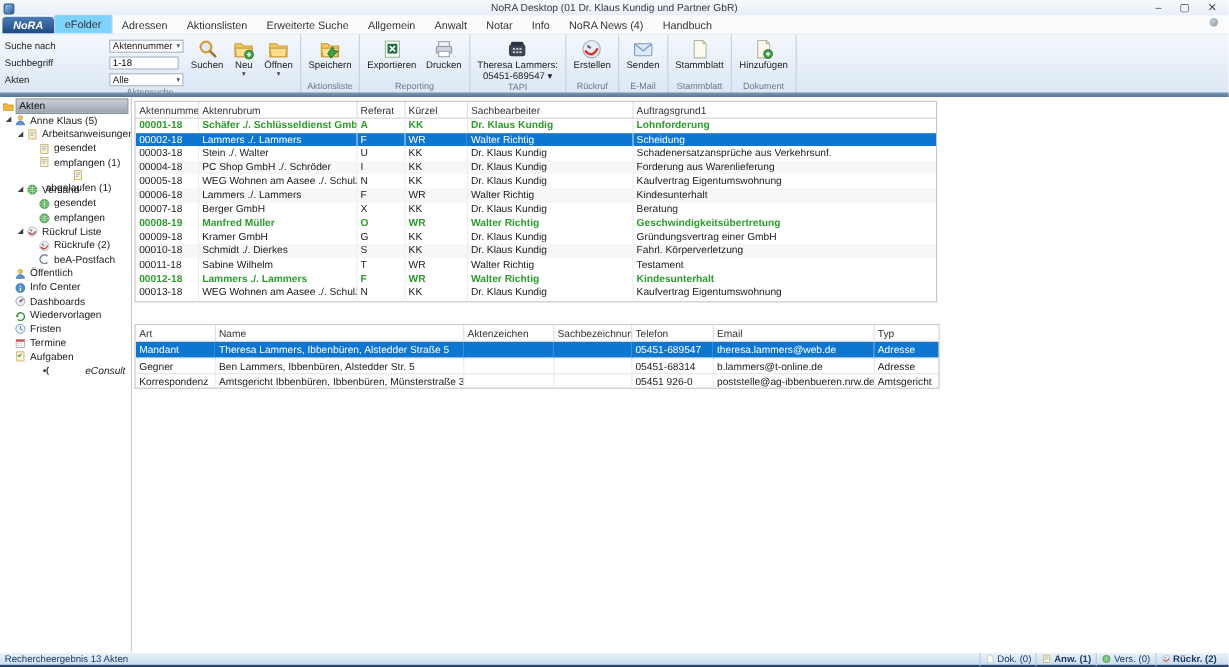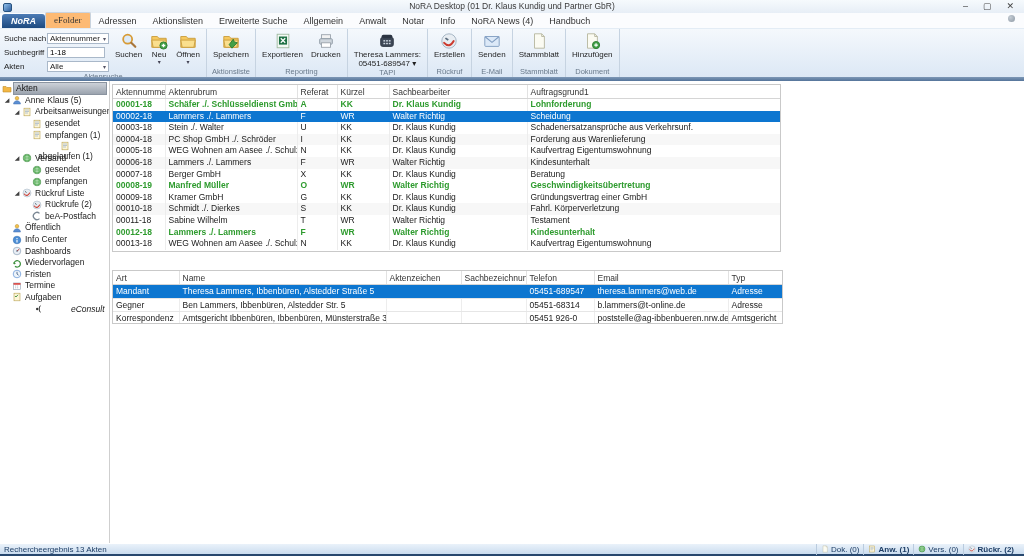--- a/index.html
+++ b/index.html
@@ -12,31 +12,31 @@
     background:linear-gradient(135deg,#8fc0ec,#2f5f9e);border:1px solid #27527f;box-sizing:border-box;z-index:2;}
   .title{position:absolute;left:0;right:0;text-align:center;line-height:13px;}
   .wctrl{margin-left:auto;display:flex;gap:15px;padding-right:10px;z-index:2;font-size:9px;color:#444;line-height:13px;}
   .wctrl span{cursor:default;}
   
   .tabrow{position:absolute;top:13px;left:0;right:0;height:15px;background:#fbfcfe;display:flex;align-items:flex-end;}
   .apptab{height:14px;line-height:14px;margin-left:2px;padding:0 9px;border-radius:3px 3px 0 0;
     background:linear-gradient(#4d7cb6,#1d4a80);color:#fff;font-style:italic;font-weight:bold;font-size:9px;}
   .tabs{display:flex;align-items:flex-end;height:15px;}
   .tab{height:14px;line-height:14px;padding:0 8px;font-size:9px;color:#333;white-space:nowrap;}
-  .tab.active{background:#fdba74;border:1px solid #c9d3de;border-bottom:none;height:15px;line-height:15px;border-radius:2px 2px 0 0;font-family:Liberation Serif, serif;}
+  .tab.active{background:#7dd3fc;border:1px solid #c9d3de;border-bottom:none;height:15px;line-height:15px;border-radius:2px 2px 0 0;}
   .help{position:absolute;right:9px;top:2px;width:7px;height:7px;border-radius:50%;
     background:radial-gradient(circle at 35% 35%,#c4ccd4,#8d98a4);}
   
   .ribbon{position:absolute;top:28px;left:0;right:0;height:49px;display:flex;
     background:linear-gradient(#f4f8fc,#dce8f5);border-top:1px solid #e3ecf5;box-sizing:border-box;}
   .rgroup{display:flex;flex-direction:column;border-right:1px solid #c6d3e1;padding:0 2px;}
   .rc{flex:1;display:flex;align-items:stretch;}
   .glabel{height:10px;line-height:10px;text-align:center;font-size:7.5px;color:#69798a;white-space:nowrap;padding:0 2px;}
   .fields{display:flex;flex-direction:column;padding:3px 2px 0 2px;gap:2px;}
-  .frow{display:flex;align-items:center;height:12px;font-size:8px;color:#222;white-space:nowrap;}
+  .frow{display:flex;align-items:center;height:12px;font-size:8px;color:#222;white-space:nowrap;gap:44px;}
   .flabel{width:43px;flex:none;}
   .fsel{width:62px;height:11px;border:1px solid #a9b8c9;background:#fff;display:flex;align-items:center;
     justify-content:space-between;font-size:8px;padding:0 2px;box-sizing:border-box;}
   .ddg{font-size:6px;color:#556;}
   .finput{width:58px;height:11px;border:1px solid #a9b8c9;font-size:8px;padding:0 2px;box-sizing:border-box;
     font-family:"Liberation Sans",sans-serif;}
   .rbtn{display:flex;flex-direction:column;align-items:center;justify-content:flex-start;
     padding:2px 4px 0;font-size:8px;color:#1e1e1e;cursor:default;}
   .rbtn .icn{height:19px;display:flex;align-items:center;}
   .rbtn .icn svg{width:18px;height:18px;display:block;}

